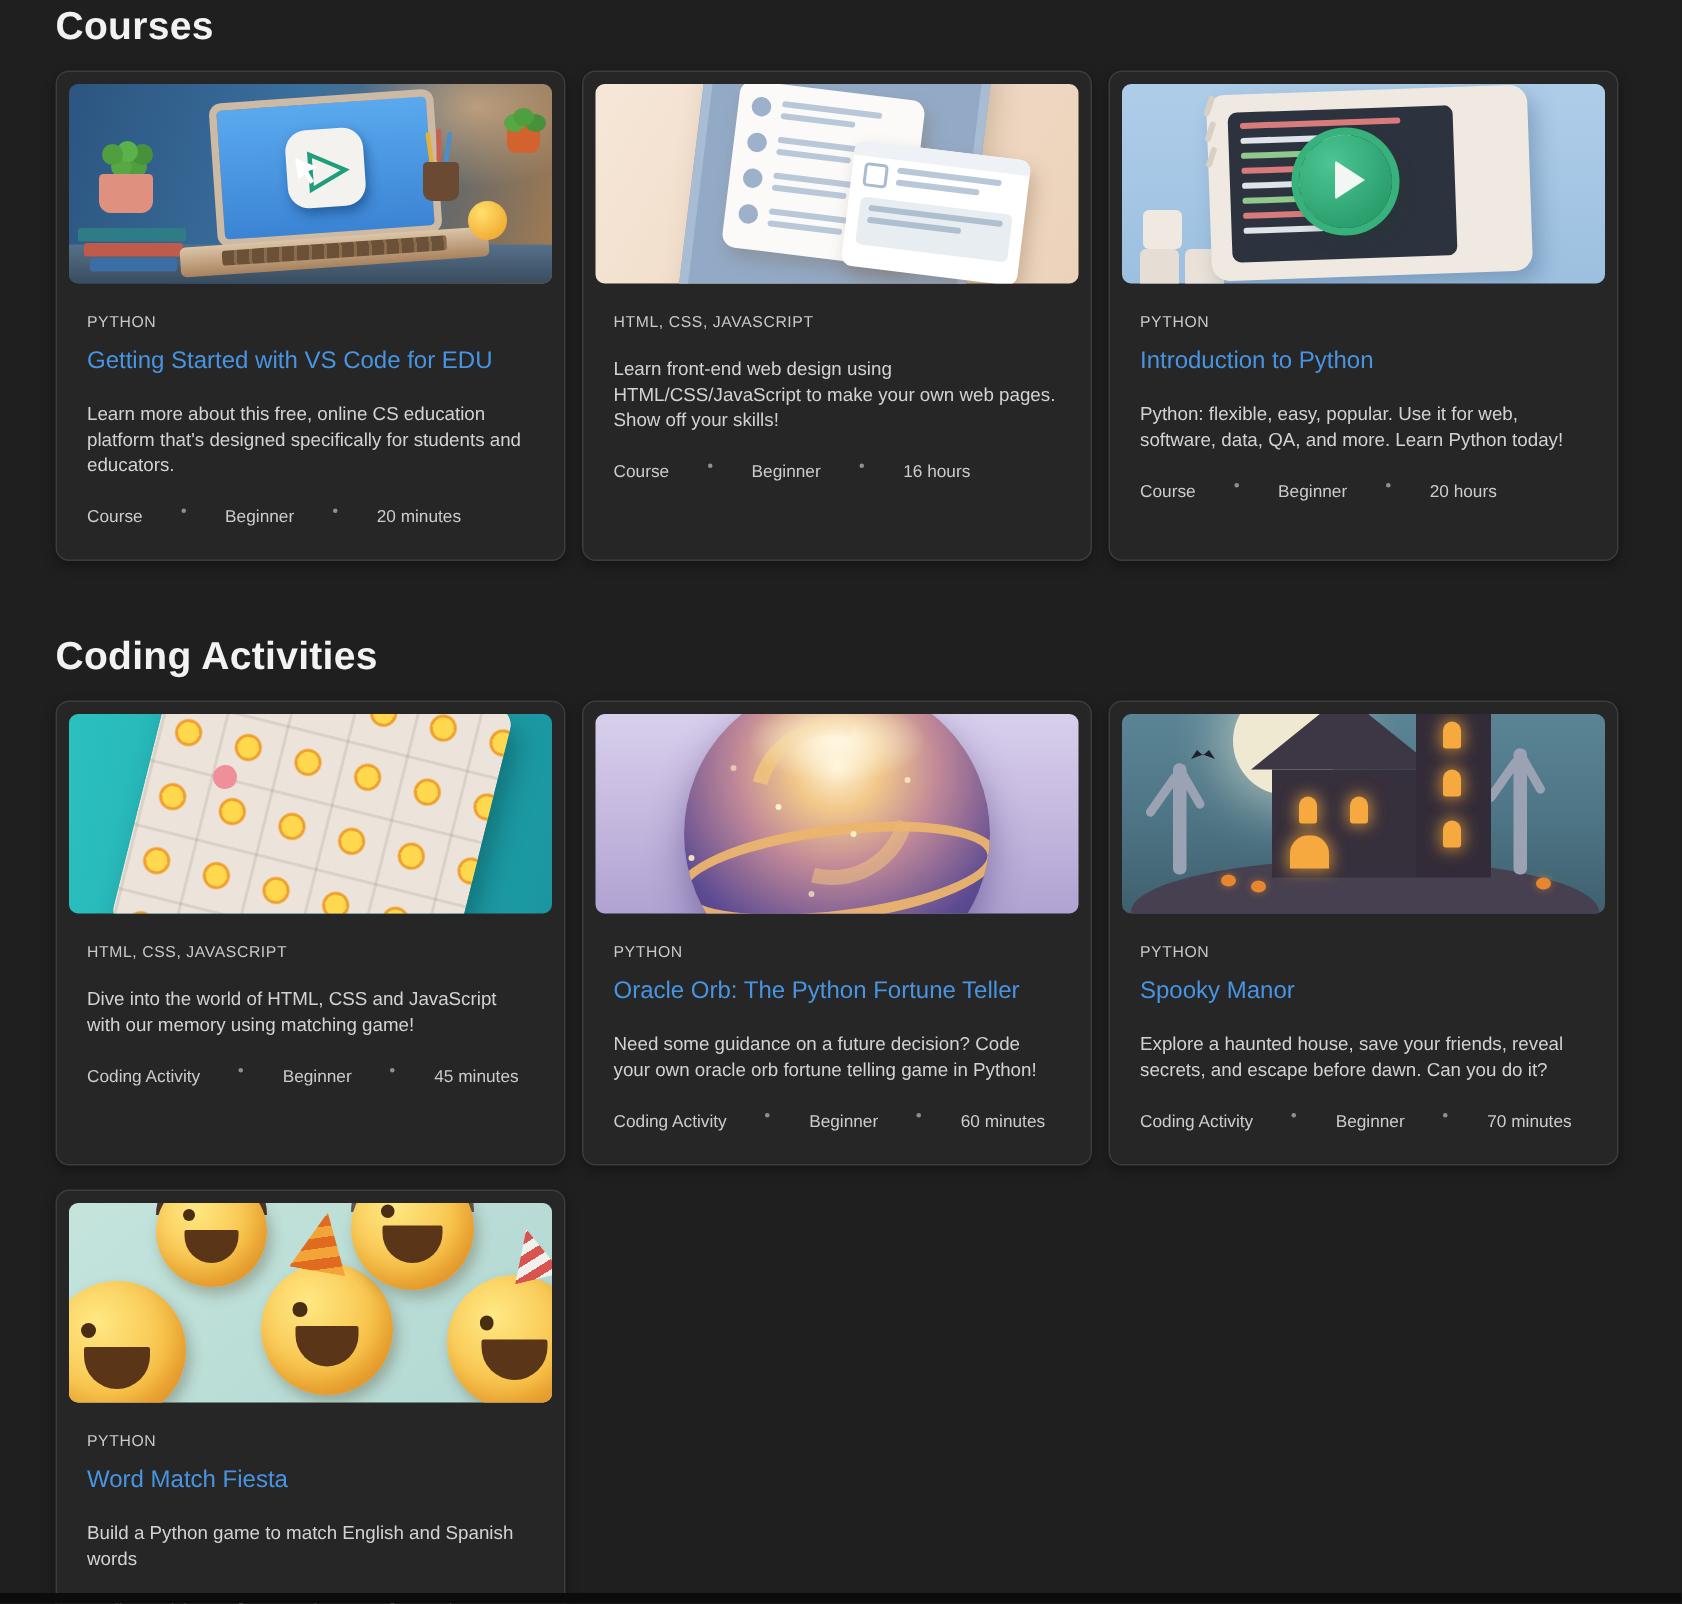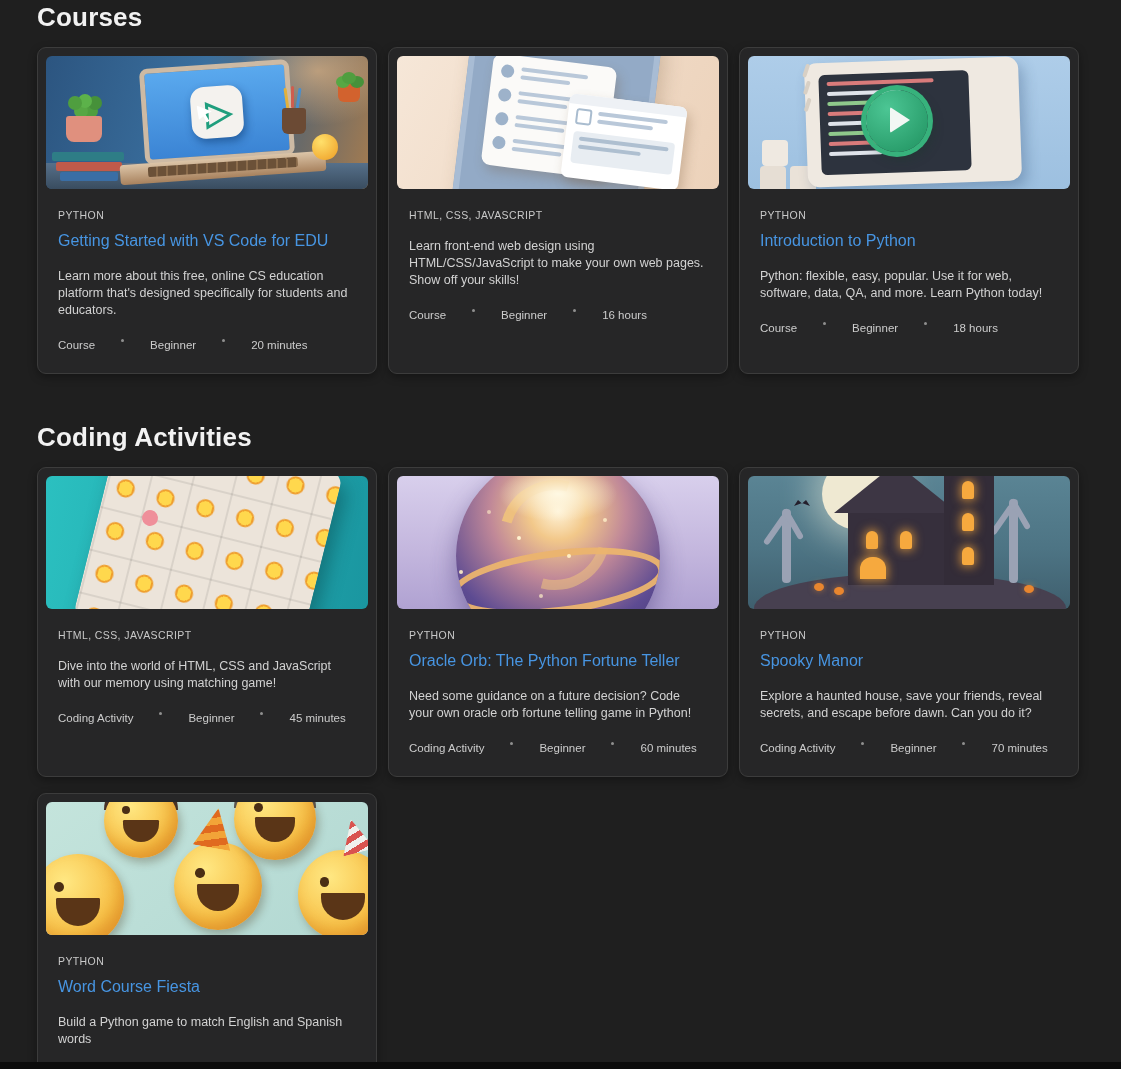--- a/index.html
+++ b/index.html
@@ -341,21 +341,21 @@
         </div>
         <div class="card-body">
           <div class="category">PYTHON</div>
           <a class="title">Introduction to Python</a>
           <p class="desc">Python: flexible, easy, popular. Use it for web, software, data, QA, and more. Learn Python today!</p>
           <div class="meta">
             <span>Course</span>
             <span class="dot"></span>
             <span>Beginner</span>
             <span class="dot"></span>
-            <span>18 hours</span>
+            <span>20 hours</span>
           </div>
         </div>
       </article>
 
     </div>
   </section>
 
   <section class="section-coding">
     <h1 class="section-heading">Coding Activities</h1>
     <div class="cards">
@@ -443,21 +443,21 @@
           <div class="wm-face f1"></div>
           <div class="wm-face f2"></div>
           <div class="wm-face f3"></div>
           <div class="wm-face f4"></div>
           <div class="wm-face f5"></div>
           <div class="wm-hat"></div>
           <div class="wm-hat h2"></div>
         </div>
         <div class="card-body">
           <div class="category">PYTHON</div>
-          <a class="title">Word Course Fiesta</a>
+          <a class="title">Word Match Fiesta</a>
           <p class="desc">Build a Python game to match English and Spanish words</p>
           <div class="meta">
             <span>Coding Activity</span>
             <span class="dot"></span>
             <span>Beginner</span>
             <span class="dot"></span>
             <span>3 hours</span>
           </div>
         </div>
       </article>

